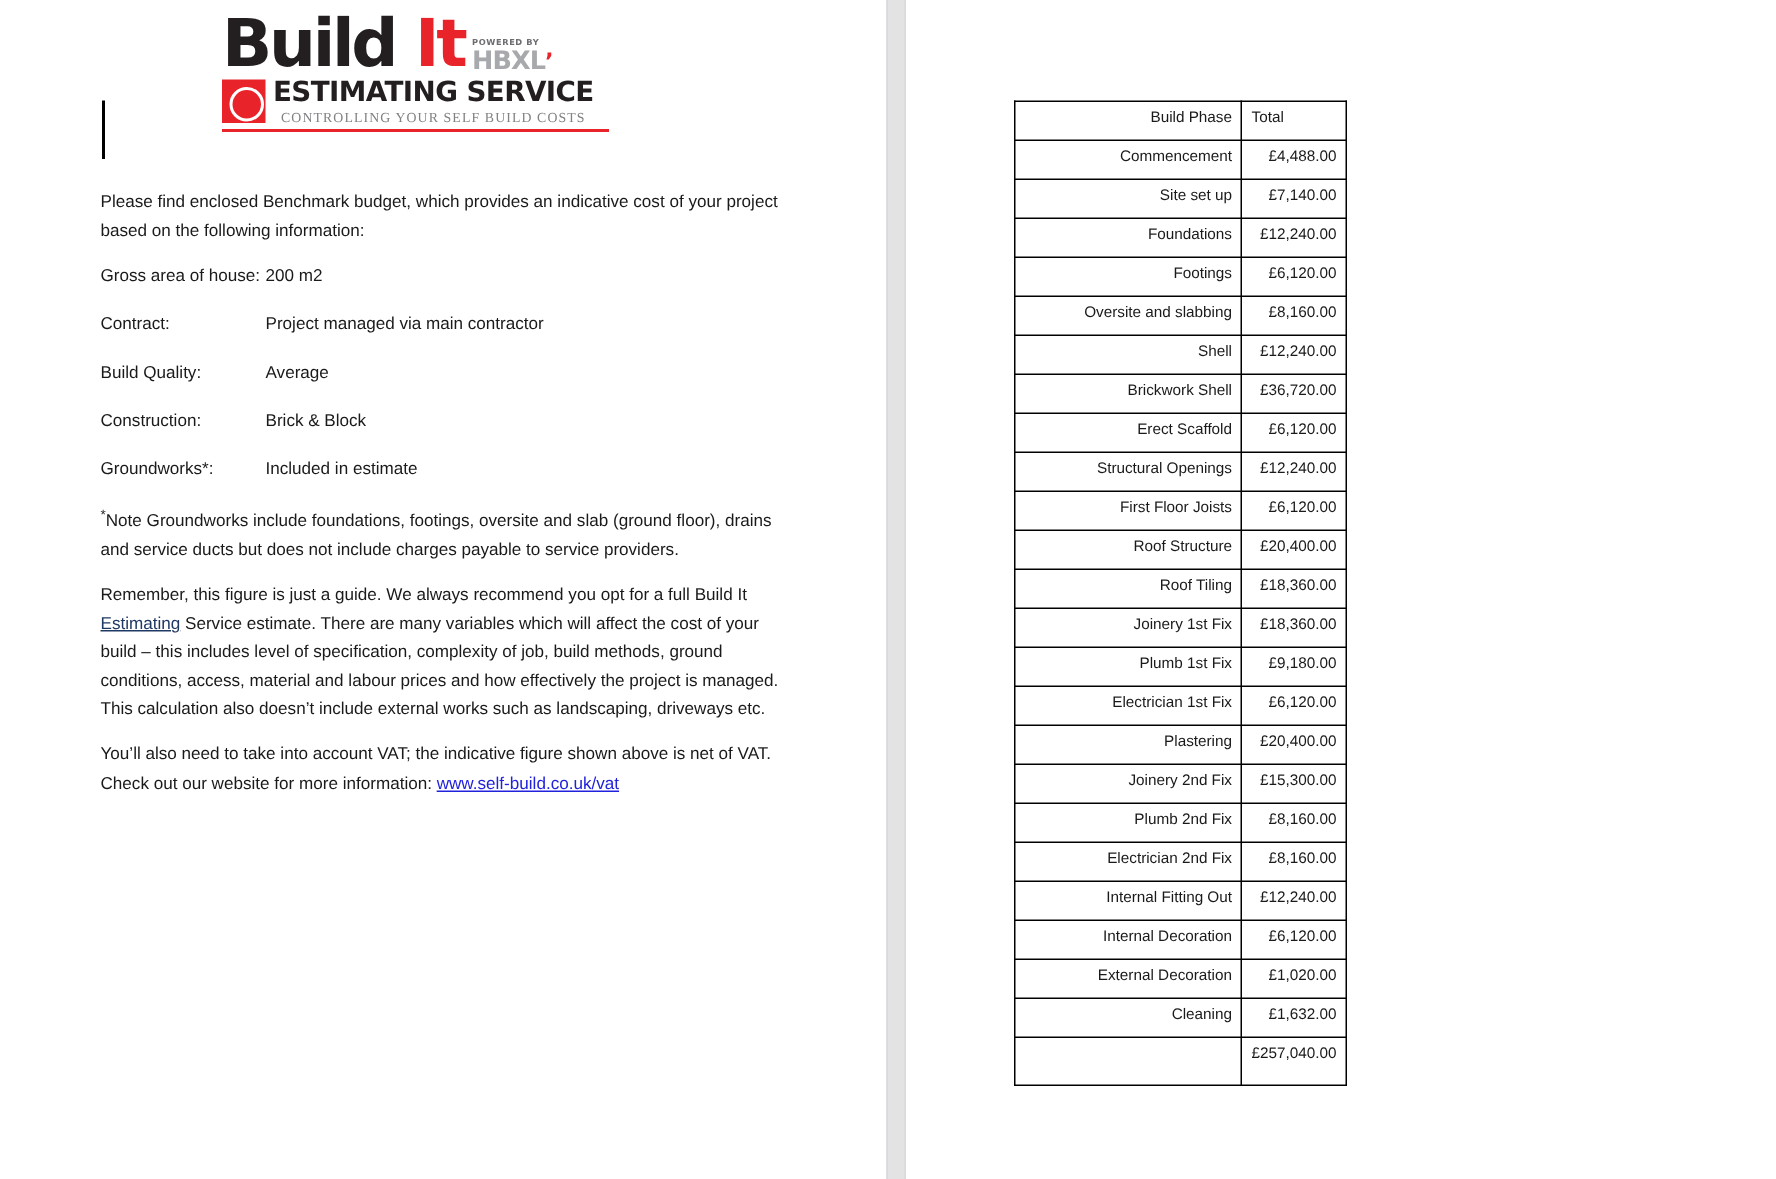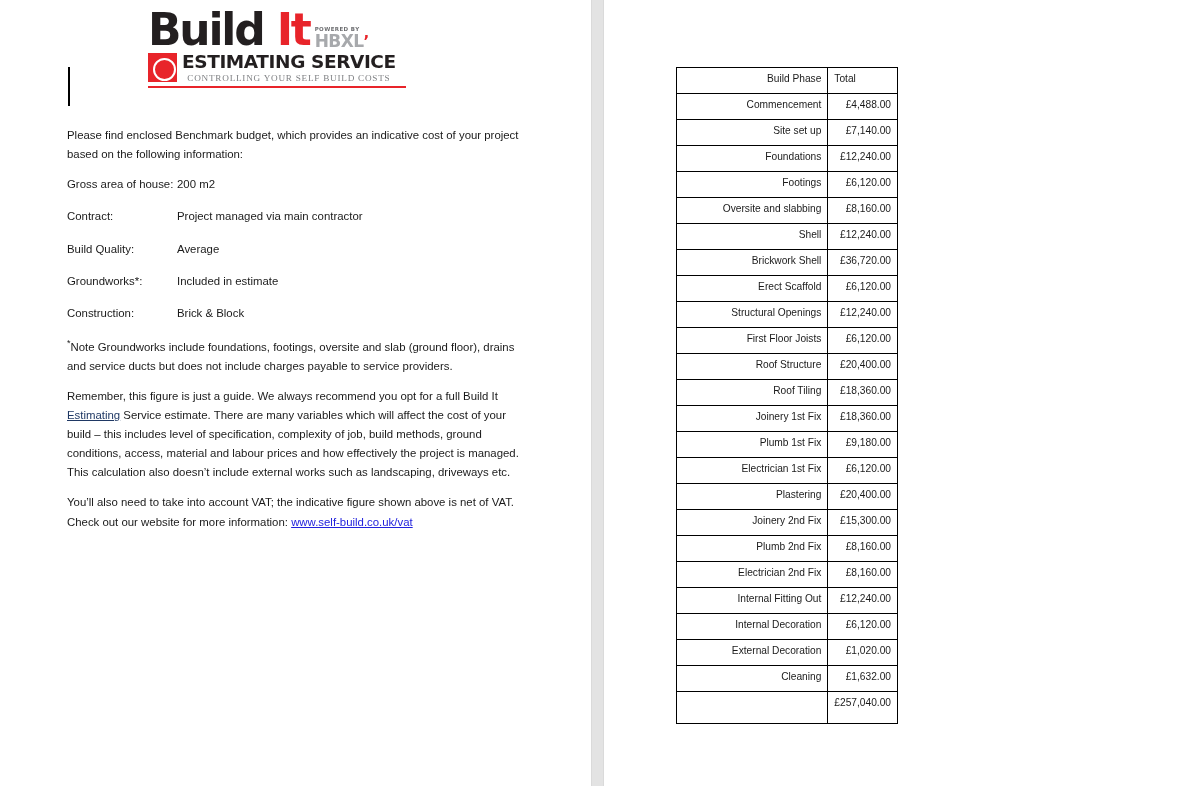--- a/index.html
+++ b/index.html
@@ -270,26 +270,26 @@
         </div>
         <div class="spec-row">
           <div class="spec-label">Contract:</div>
           <div class="spec-value">Project managed via main contractor</div>
         </div>
         <div class="spec-row">
           <div class="spec-label">Build Quality:</div>
           <div class="spec-value">Average</div>
         </div>
         <div class="spec-row">
+          <div class="spec-label">Construction:</div>
+          <div class="spec-value">Brick &amp; Block</div>
+        </div>
+        <div class="spec-row">
           <div class="spec-label">Groundworks*:</div>
           <div class="spec-value">Included in estimate</div>
-        </div>
-        <div class="spec-row">
-          <div class="spec-label">Construction:</div>
-          <div class="spec-value">Brick &amp; Block</div>
         </div>
       </div>
 
       <p class="para"><span class="sup-star">*</span><span>Note Groundworks include foundations, footings, oversite and slab (ground floor), drains and service ducts but does not include charges payable to service providers.</span></p>
 
       <p class="para"><span>Remember, this figure is just a guide. We always recommend you opt for a full Build It </span><a href="#" class="link-dark">Estimating</a><span> Service estimate. There are many variables which will affect the cost of your build – this includes level of specification, complexity of job, build methods, ground conditions, access, material and labour prices and how effectively the project is managed. This calculation also doesn’t include external works such as landscaping, driveways etc.</span></p>
 
       <p class="para"><span>You’ll also need to take into account VAT; the indicative figure shown above is net of VAT. Check out our website for more information: </span><a href="#" class="link">www.self-build.co.uk/vat</a></p>
 
 

